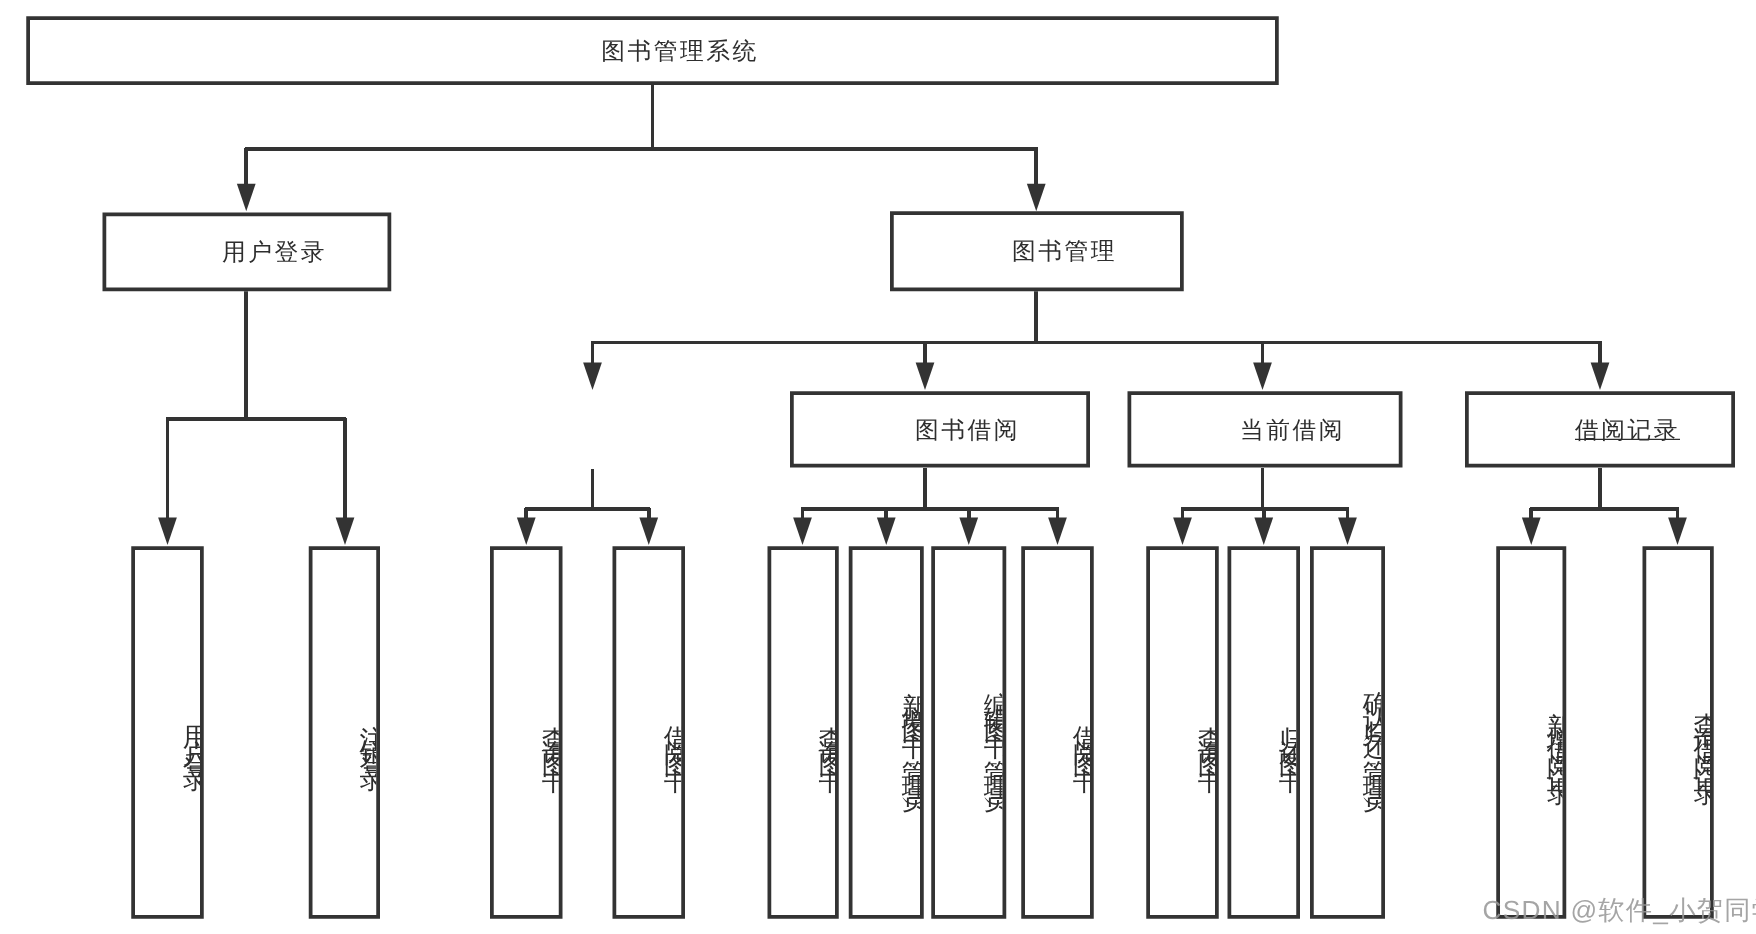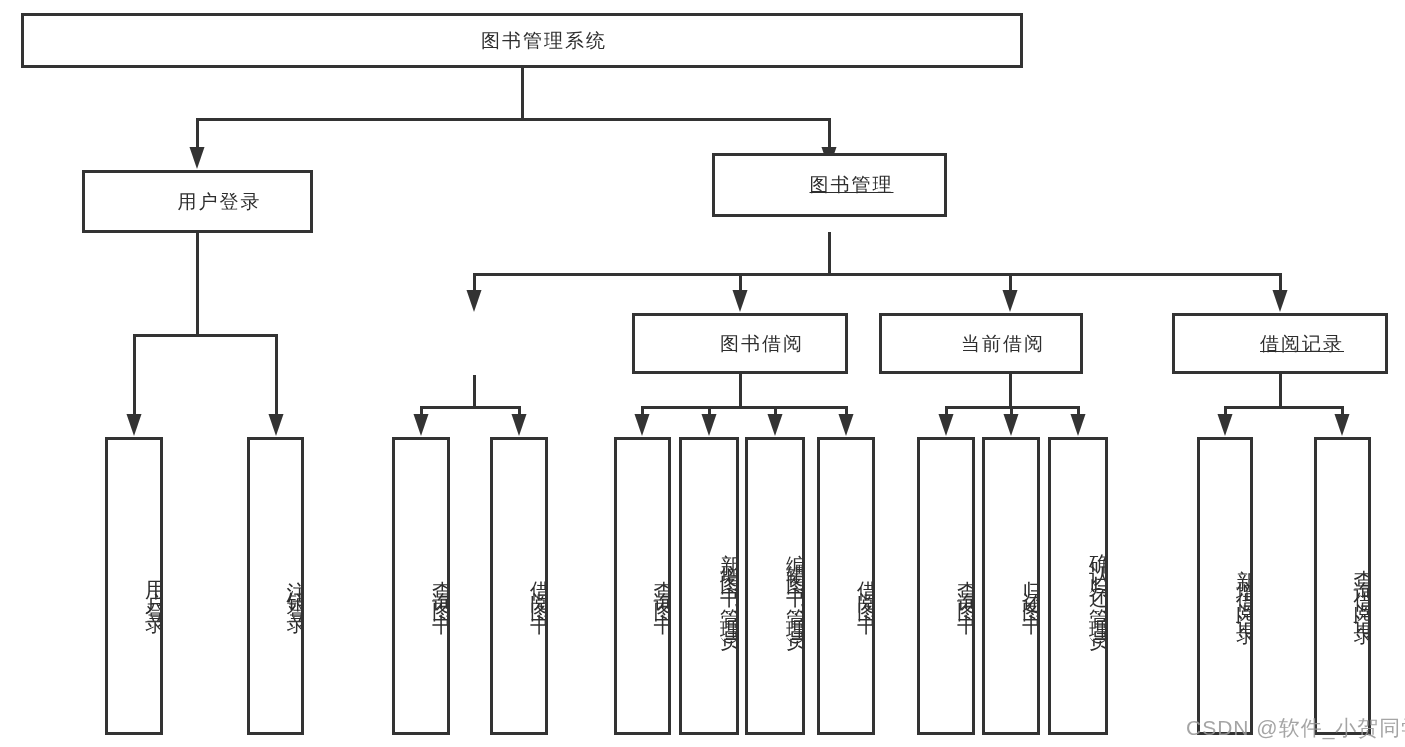--- a/index.html
+++ b/index.html
@@ -49,25 +49,25 @@
     writing-mode: vertical-rl;
     text-orientation: mixed;
     font-size: 21px;
     letter-spacing: 11px;
     line-height: 1;
     white-space: nowrap;
     overflow: hidden;
   }
   
   .n-user    { left: 82px;  top: 170px; width: 231px; height: 63px; }
-  .n-bookmgmt{ left: 712px; top: 153px; width: 235px; height: 64px; text-decoration: underline; }
+  .n-bookmgmt{ left: 712px; top: 169px; width: 235px; height: 64px; }
   
   .n-newbook { left: 360px;  top: 313px; width: 228px; height: 62px; }
-  .n-borrow  { left: 632px;  top: 313px; width: 216px; height: 61px; }
-  .n-current { left: 879px;  top: 313px; width: 204px; height: 61px; }
+  .n-borrow  { left: 632px;  top: 313px; width: 240px; height: 61px; }
+  .n-current { left: 902px;  top: 313px; width: 220px; height: 61px; }
   .n-records { left: 1172px; top: 313px; width: 216px; height: 61px; text-decoration: underline; }
   
   .lf-a { left: 105px;  width: 58px; }
   .lf-b { left: 247px;  width: 57px; }
   .lf-c { left: 392px;  width: 58px; }
   .lf-d { left: 490px;  width: 58px; }
   .lf-e { left: 614px;  width: 57px; }
   .lf-f { left: 679px;  width: 60px; }
   .lf-g { left: 745px;  width: 60px; }
   .lf-h { left: 817px;  width: 58px; }

